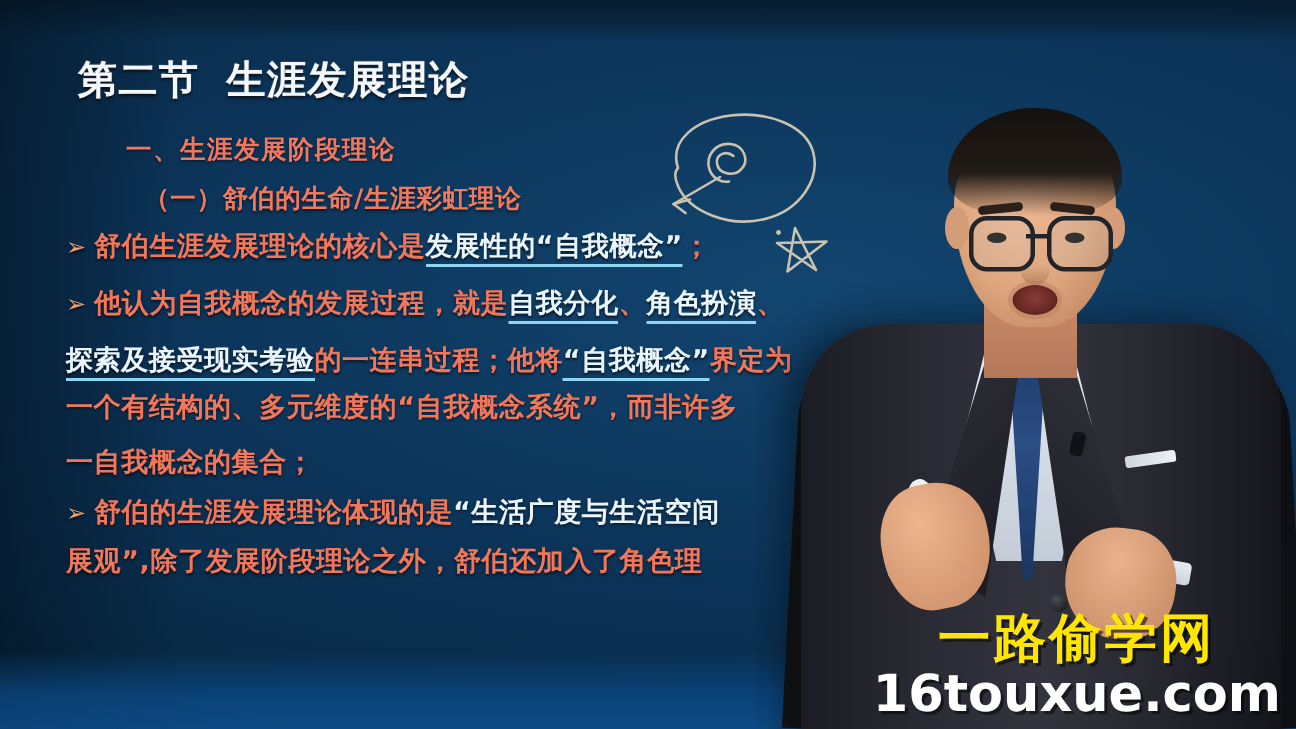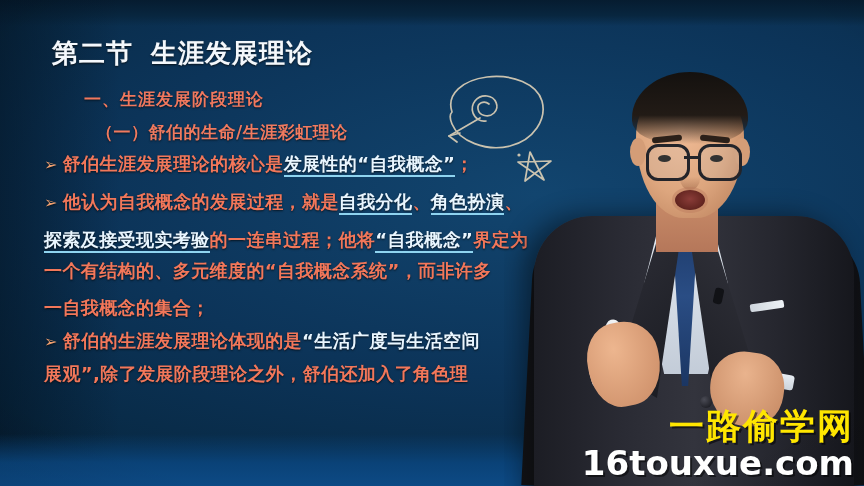--- a/index.html
+++ b/index.html
@@ -340,21 +340,21 @@
     background: linear-gradient(to bottom, #e7ecf2, #ccd3db);
     transform: rotate(10deg);
     border-radius: 3px;
   }
 
   
   .watermark {
     position: absolute;
     right: 10px;
     bottom: 6px;
-    text-align: right;
+    text-align: center;
     line-height: 1;
   }
   .wm-cn {
     font-size: 35px;
     font-weight: bold;
     color: #ffe600;
     letter-spacing: 2px;
     text-shadow: 2px 2px 0 rgba(0,0,0,0.55);
   }
   .wm-en {

